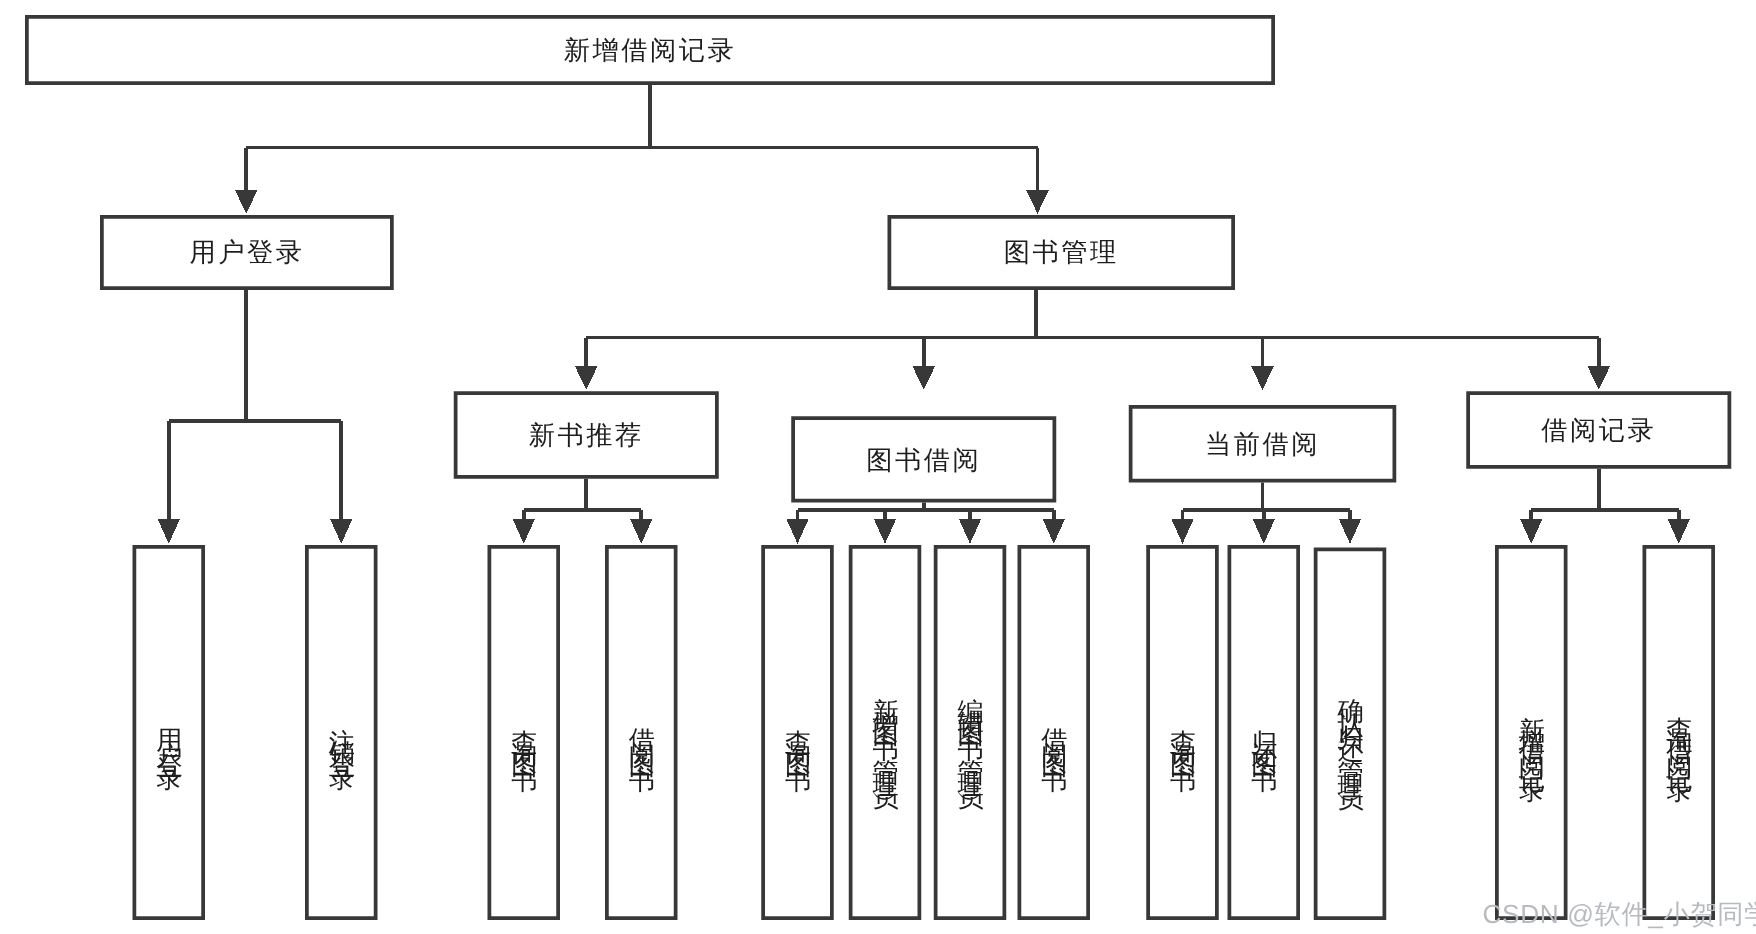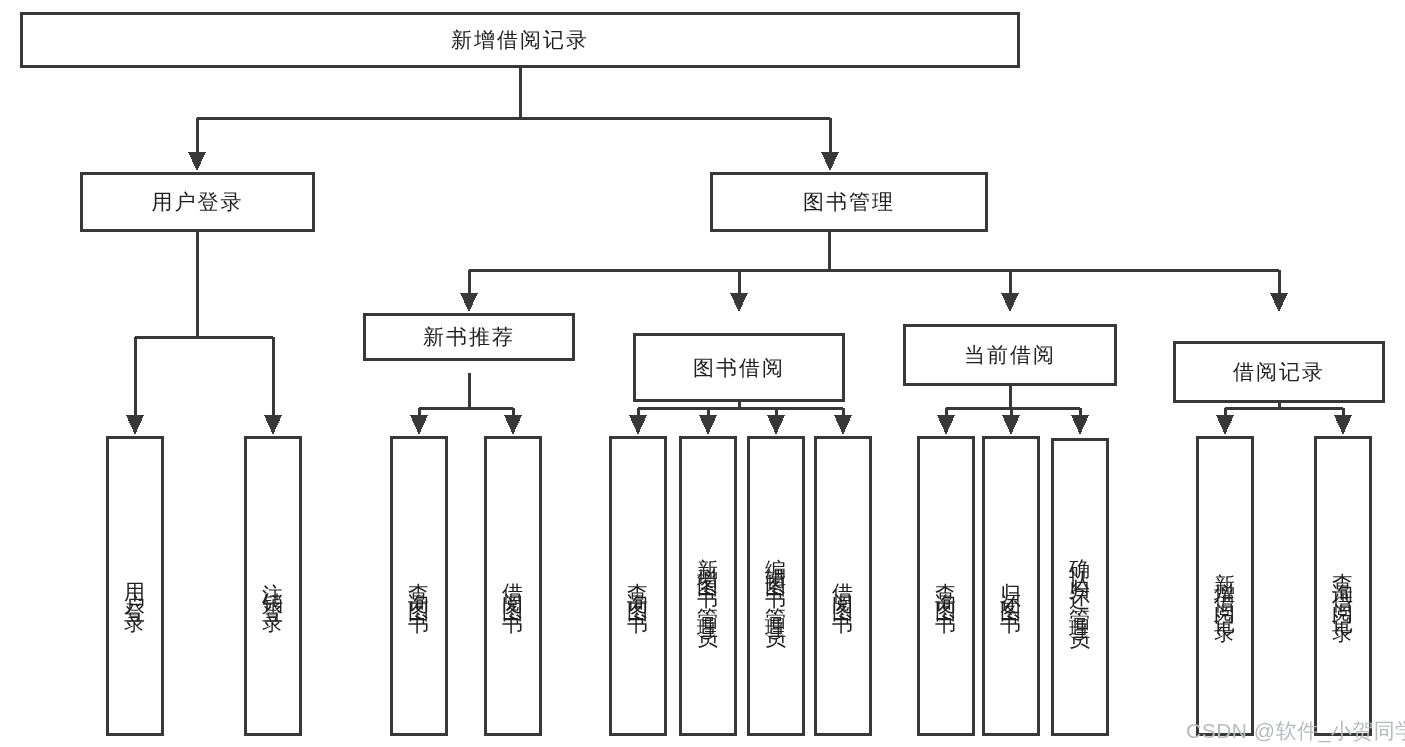--- a/index.html
+++ b/index.html
@@ -108,30 +108,30 @@
     <span class="hlabel">新增借阅记录</span>
   </div>
 
   <div class="box" style="left:80px; top:172px; width:235px; height:60px;">
     <span class="hlabel">用户登录</span>
   </div>
   <div class="box" style="left:710px; top:172px; width:278px; height:60px;">
     <span class="hlabel">图书管理</span>
   </div>
 
-  <div class="box" style="left:363px; top:313px; width:212px; height:48px;">
+  <div class="box" style="left:363px; top:313px; width:212px; height:70px;">
     <span class="hlabel">新书推荐</span>
   </div>
   <div class="box" style="left:633px; top:313px; width:212px; height:69px;margin-top:20px;">
     <span class="hlabel">图书借阅</span>
   </div>
   <div class="box" style="left:903px; top:313px; width:214px; height:62px;margin-top:11px;">
     <span class="hlabel">当前借阅</span>
   </div>
-  <div class="box" style="left:1173px; top:313px; width:212px; height:62px;margin-top:28px;">
+  <div class="box" style="left:1173px; top:313px; width:212px; height:62px;">
     <span class="hlabel">借阅记录</span>
   </div>
 
   <div class="box" style="left:106px; top:436px; width:58px; height:300px;">
     <span class="vlabel">用户登录</span>
   </div>
   <div class="box" style="left:244px; top:436px; width:58px; height:300px;">
     <span class="vlabel">注销登录</span>
   </div>
 

